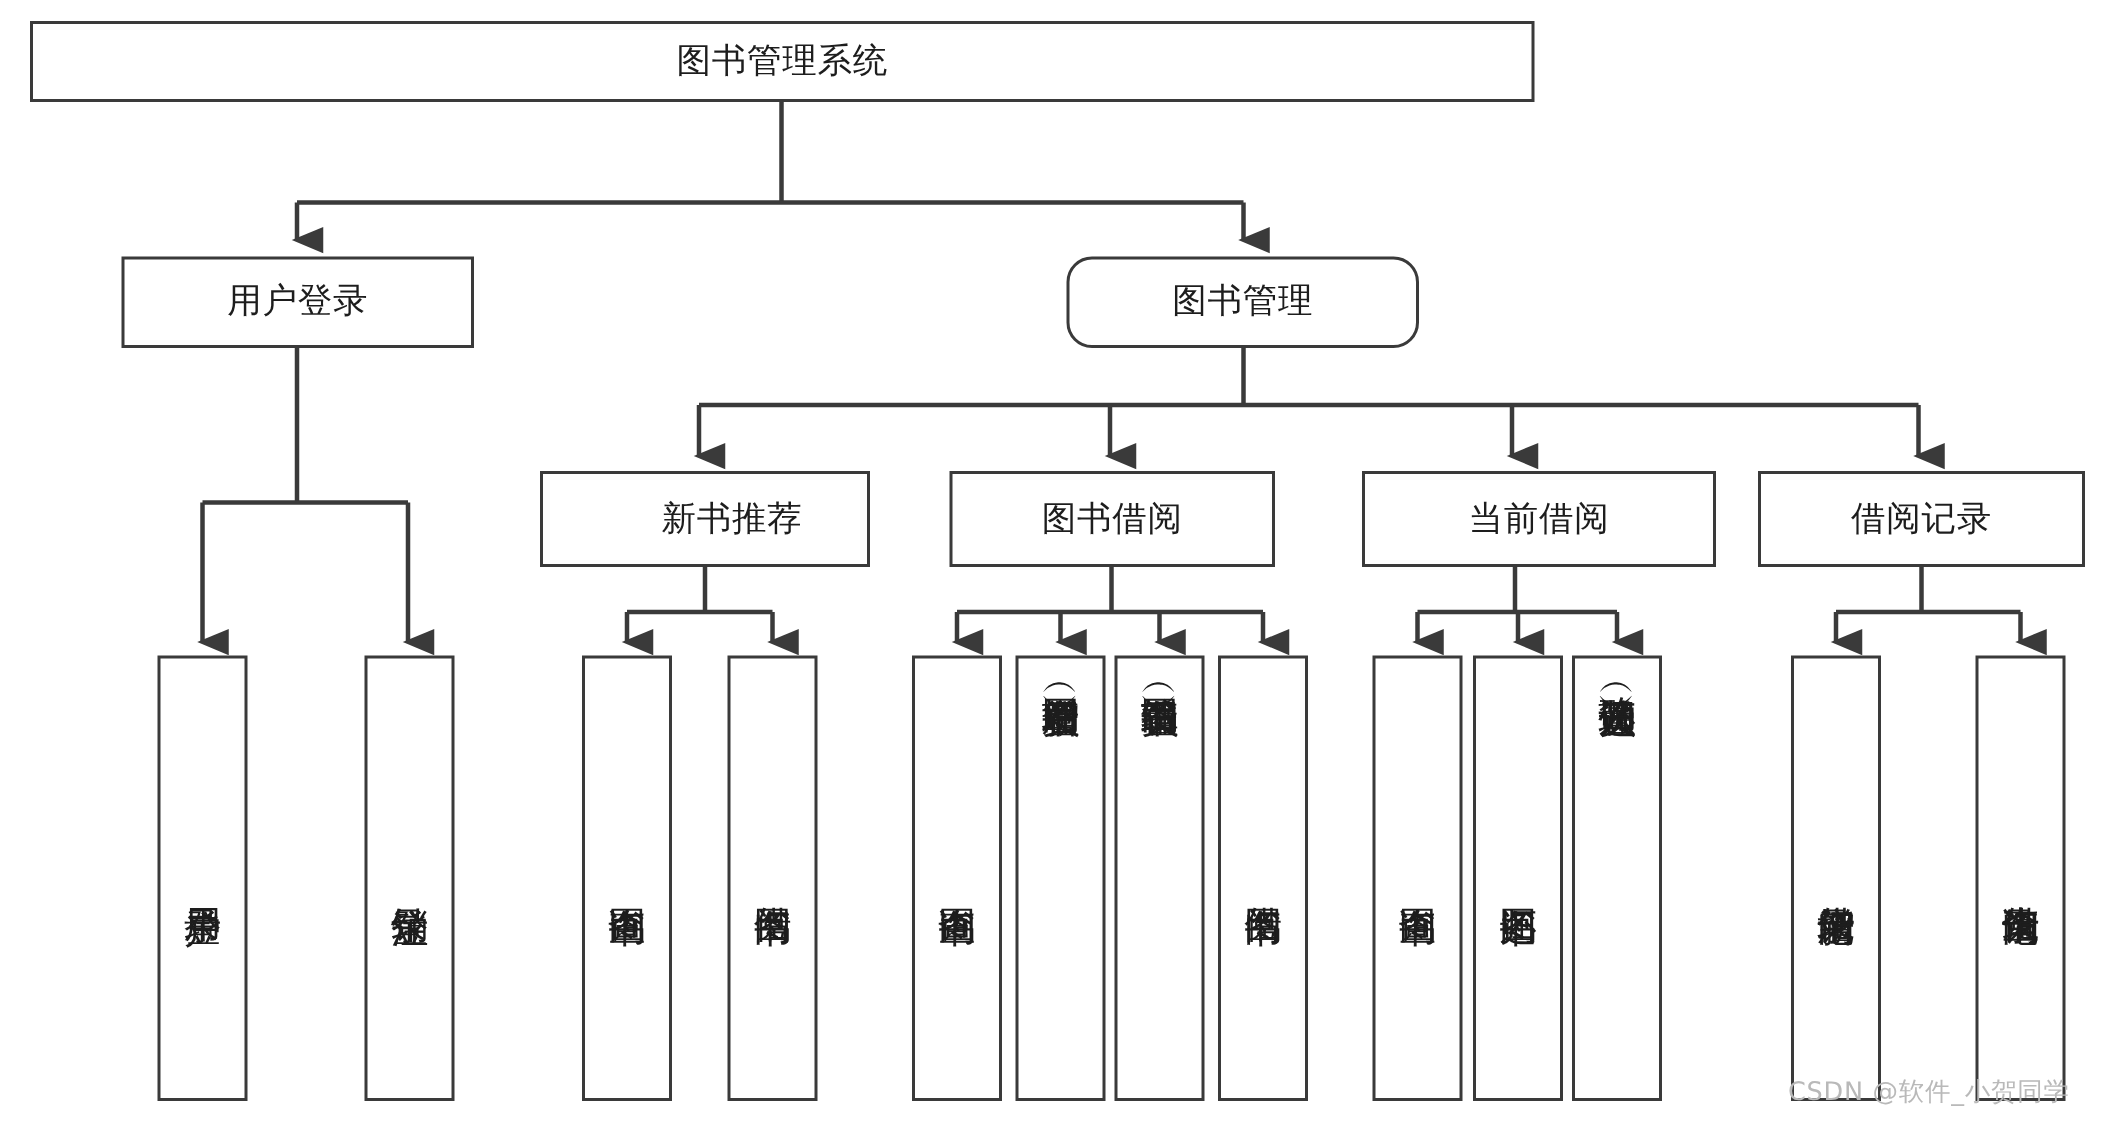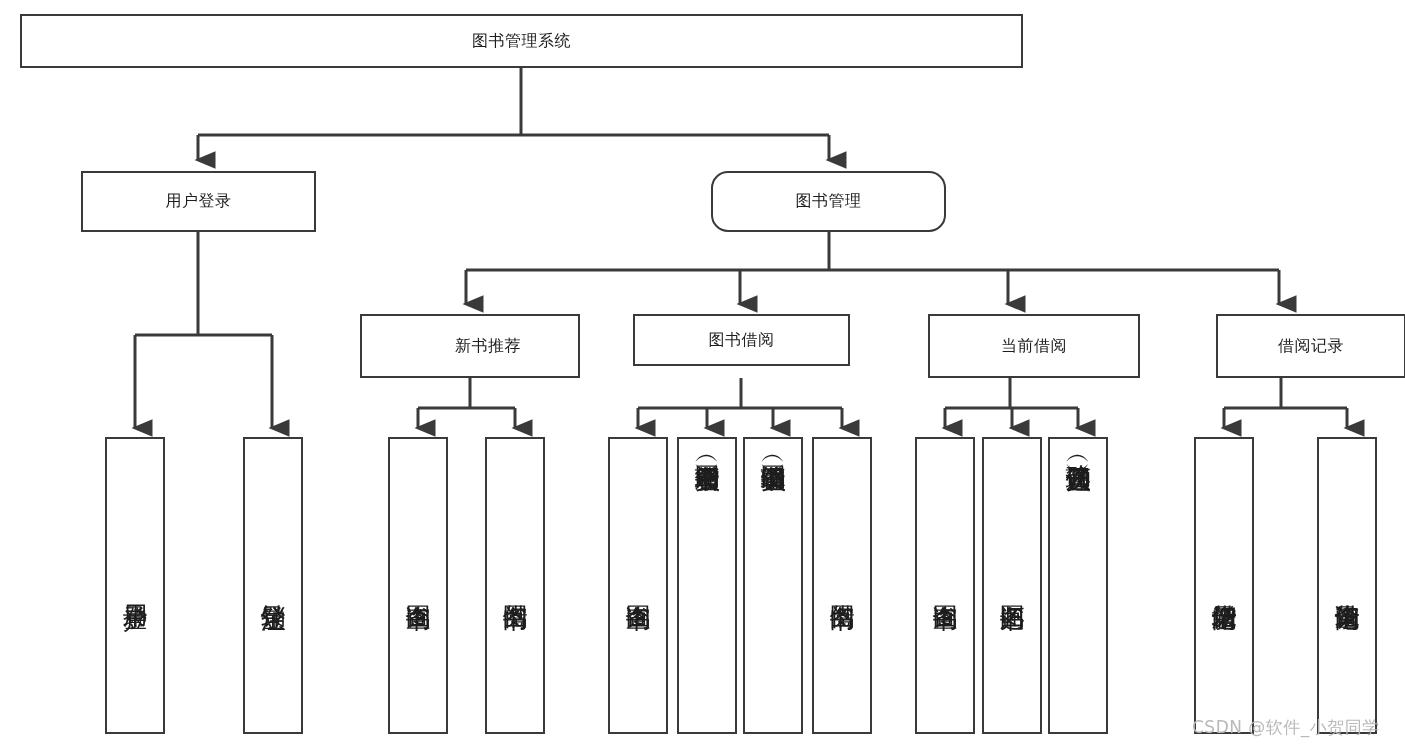--- a/index.html
+++ b/index.html
@@ -31,21 +31,21 @@
     box-sizing: border-box;
     border: 2.5px solid #3a3a3a;
     background: #ffffff;
     display: flex;
     align-items: center;
     justify-content: center;
     color: #1d1d1d;
     letter-spacing: 0.5px;
   }
   .node.h {
-    font-size: 16px;
+    font-size: 23px;
     line-height: 1.15;
     white-space: nowrap;
   }
   .node.v {
     writing-mode: vertical-rl;
     text-orientation: upright;
     font-size: 25px;
     line-height: 1.25;
     align-items: center;
     justify-content: center;
@@ -125,27 +125,27 @@
   <div class="node h" style="left:81px; top:171px; width:235px; height:61px;">
     <span>用户登录</span>
   </div>
   <div class="node h" style="left:711px; top:171px; width:235px; height:61px;border-radius:17px;">
     <span>图书管理</span>
   </div>
 
   <div class="node h" style="left:360px; top:314px; width:220px; height:64px;padding-left:36px;">
     <span>新书推荐</span>
   </div>
-  <div class="node h" style="left:633px; top:314px; width:217px; height:52px;">
+  <div class="node h" style="left:633px; top:314px; width:217px; height:64px;">
     <span>图书借阅</span>
   </div>
-  <div class="node h" style="left:928px; top:314px; width:212px; height:64px;text-align:center;">
+  <div class="node h" style="left:908px; top:314px; width:236px; height:64px;text-align:center;">
     <span>当前借阅</span>
   </div>
-  <div class="node h" style="left:1172px; top:314px; width:190px; height:64px;margin-left:44px;">
+  <div class="node h" style="left:1172px; top:314px; width:218px; height:64px;">
     <span>借阅记录</span>
   </div>
 
   <div class="node v" style="left:105px; top:437px; width:60px; height:297px;">
     <span>用户登录</span>
   </div>
   <div class="node v" style="left:243px; top:437px; width:60px; height:297px;">
     <span>注销登录</span>
   </div>
 

